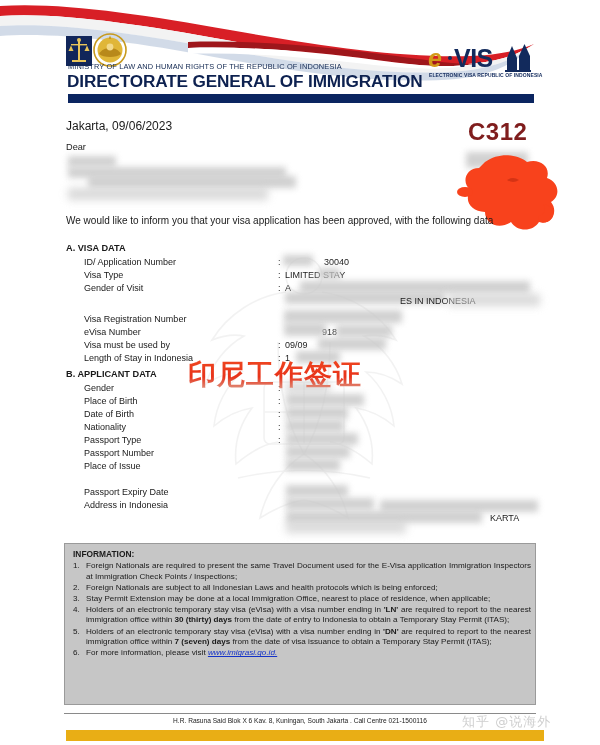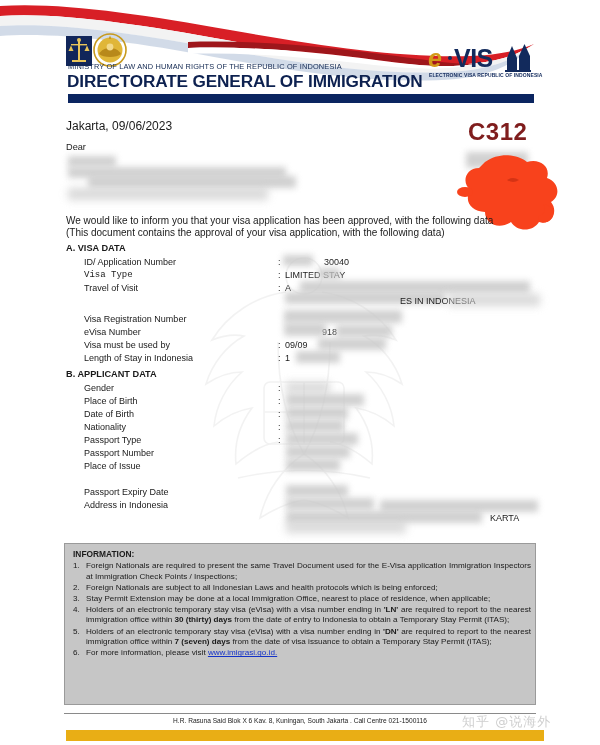--- a/index.html
+++ b/index.html
@@ -280,20 +280,21 @@
   }
   .info-list li .num {
     position: absolute;
     left: 0;
     top: 0;
   }
   .info-list b { font-weight: bold; }
   .info-link {
     color: #1432c8;
     text-decoration: underline;
+    font-style: italic;
   }
 
   
   .footer-rule {
     position: absolute;
     left: 64px;
     top: 713px;
     width: 472px;
     height: 1px;
     background: #8a8a8a;
@@ -400,35 +401,34 @@
   <div class="c312">C312</div>
   <div class="blur" style="left:466px; top:152px; width:62px; height:16px;"></div>
   <svg class="red-stamp" viewBox="0 0 110 82">
     <path d="M30 12 C44 2 62 4 72 12 C84 8 96 16 92 28 C104 32 106 46 96 52 C104 62 96 76 84 72 C78 82 62 82 56 72 C44 80 30 74 30 62 C16 62 8 50 16 40 C6 34 10 18 24 18 Z" fill="#f8421c"></path>
     <ellipse cx="10" cy="42" rx="8" ry="5" fill="#f8421c"></ellipse>
     <path d="M88 54 c12 2 14 14 4 18 c-6 2 -10 -2 -8 -6 c6 -2 8 -8 4 -12 Z" fill="#f8421c"></path>
     <path d="M52 30 q6 -4 12 0 q-6 4 -12 0 Z" fill="#b8280f" opacity="0.55"></path>
   </svg>
 
   <div class="para para-1">We would like to inform you that your visa application has been approved, with the following data</div>
-  <div class="para para-2">(This document contains the approval of your visa application, with the following data)</div>
 
   <div class="section-head sec-a">A. VISA DATA</div>
 
   <div class="field-label" style="top:257px;">ID/ Application Number</div>
   <div class="field-colon" style="top:257px;">:</div>
   <div class="field-value" style="top:257px; left:324px;">30040</div>
   <div class="blur" style="left:283px; top:255px; width:30px; height:11px;"></div>
 
-  <div class="field-label" style="top:270px;font-family:Liberation Mono, monospace;">Visa Type</div>
+  <div class="field-label" style="top:270px;">Visa Type</div>
   <div class="field-colon" style="top:270px;">:</div>
   <div class="field-value" style="top:270px;">LIMITED STAY</div>
   <div class="blur" style="left:318px; top:268px; width:22px; height:11px;"></div>
 
-  <div class="field-label" style="top:283px;">Travel of Visit</div>
+  <div class="field-label" style="top:283px;">Gender of Visit</div>
   <div class="field-colon" style="top:283px;">:</div>
   <div class="field-value" style="top:283px;">A</div>
   <div class="blur" style="left:300px; top:281px; width:230px; height:12px;"></div>
   <div class="blur" style="left:285px; top:292px; width:160px; height:12px;"></div>
   <div class="field-value" style="top:296px; left:400px;">ES IN INDONESIA</div>
   <div class="blur soft" style="left:448px; top:294px; width:92px; height:12px;"></div>
 
   <div class="field-label" style="top:314px;">Visa Registration Number</div>
   <div class="blur" style="left:284px; top:310px; width:118px; height:13px;"></div>
 
@@ -478,20 +478,21 @@
   <div class="field-label" style="top:487px;">Passport Expiry Date</div>
   <div class="blur" style="left:286px; top:485px; width:62px; height:12px;"></div>
 
   <div class="field-label" style="top:500px;">Address in Indonesia</div>
   <div class="blur" style="left:286px; top:498px; width:88px; height:12px;"></div>
   <div class="blur" style="left:380px; top:500px; width:158px; height:12px;"></div>
   <div class="field-value" style="top:513px; left:490px;">KARTA</div>
   <div class="blur" style="left:286px; top:511px; width:196px; height:12px;"></div>
   <div class="blur soft" style="left:286px; top:522px; width:120px; height:11px;"></div>
 
+  <div class="cn-overlay">印尼工作签证</div>
 
   <div class="info-box">
     <div class="info-title">INFORMATION:</div>
     <ul class="info-list">
       <li>
         <span class="num">1.</span>
         <span>Foreign Nationals are required to present the same Travel Document used for the E-Visa application Immigration Inspectors at Immigration Check Points / Inspections;</span>
       </li>
       <li>
         <span class="num">2.</span>

